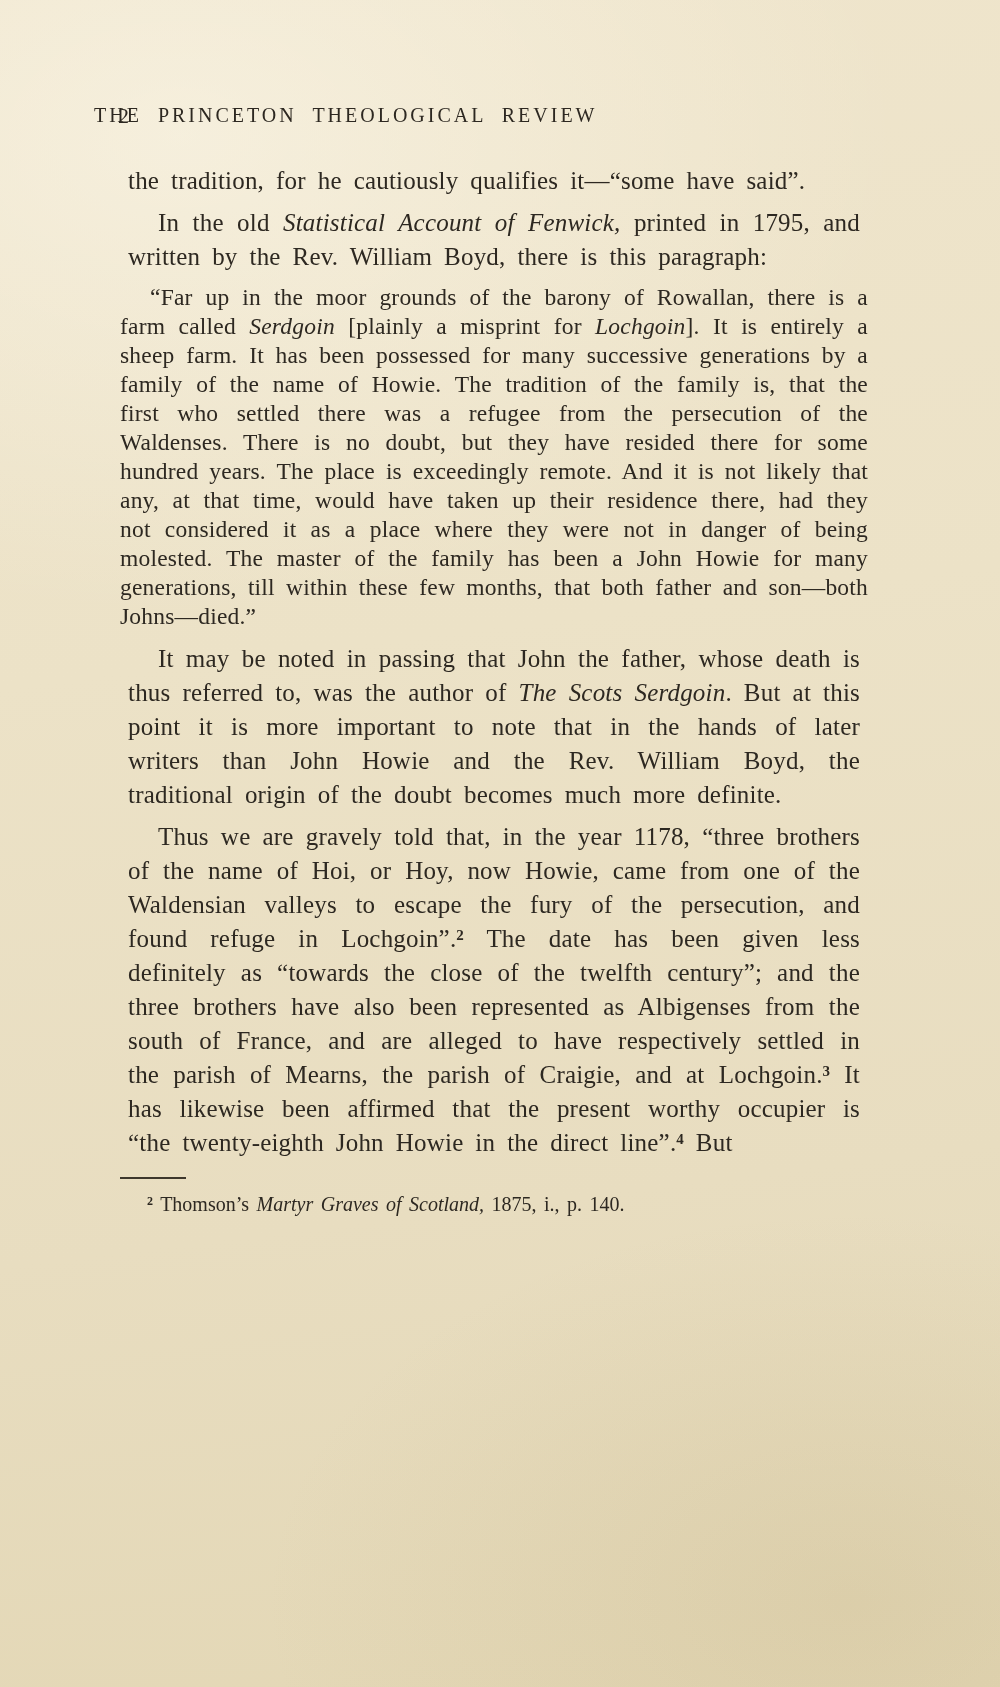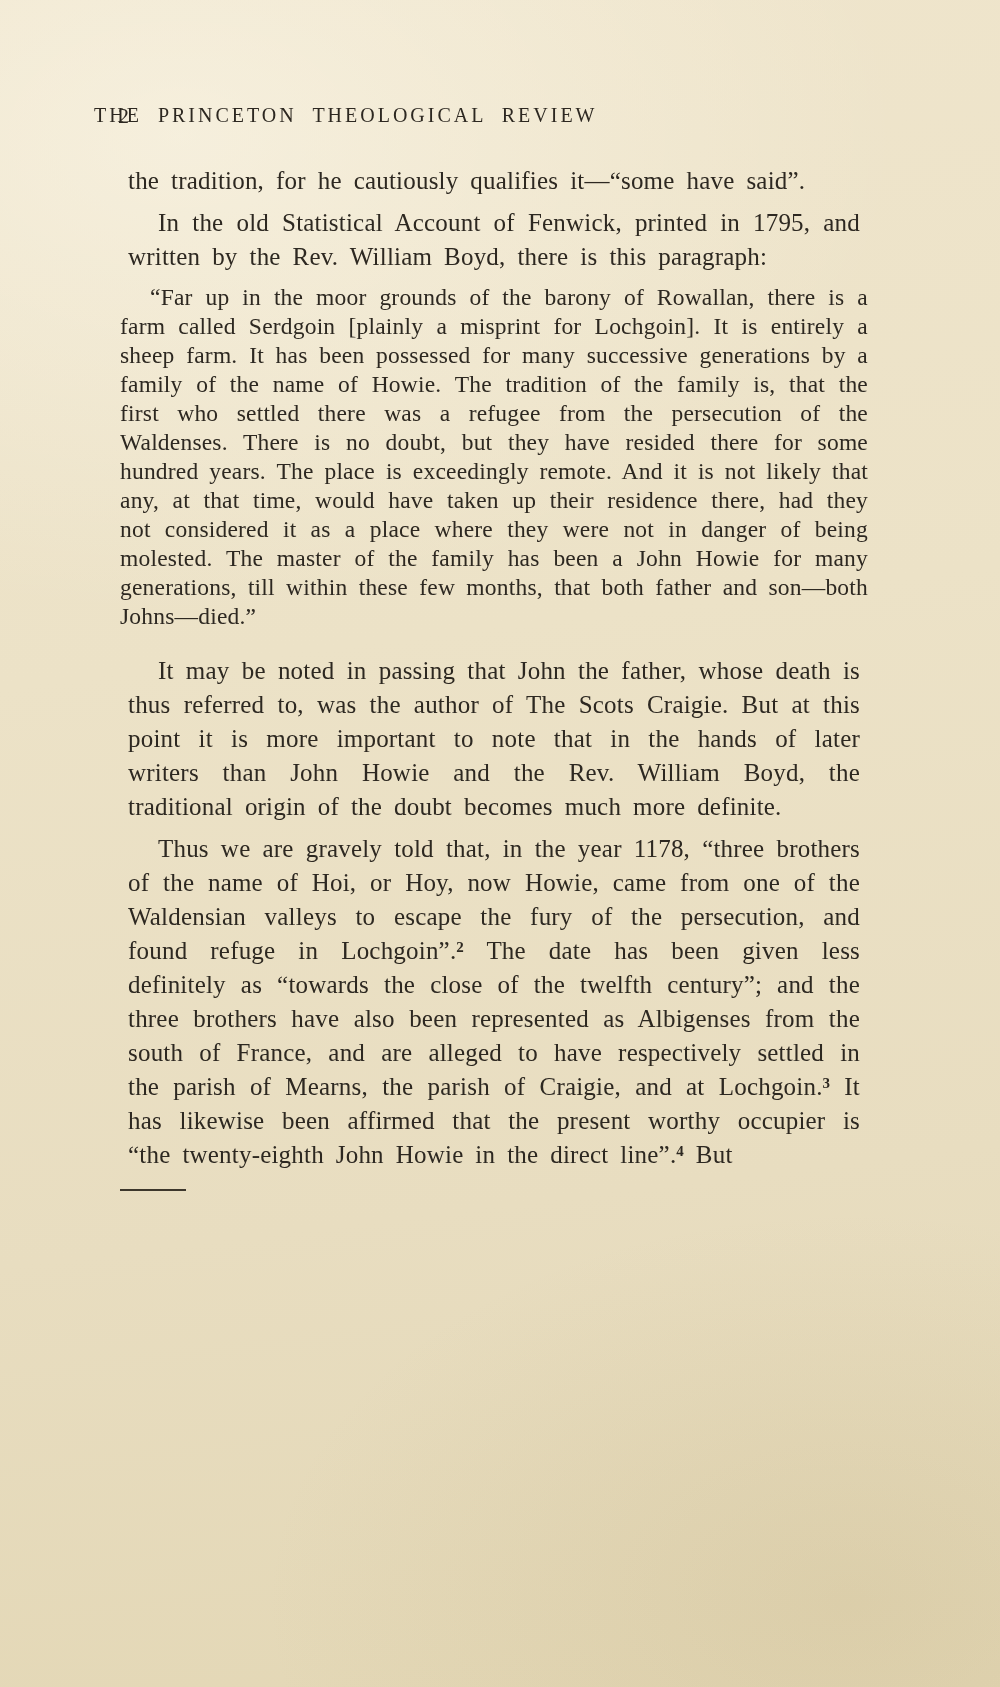--- a/index.html
+++ b/index.html
@@ -52,25 +52,25 @@
     text-align: justify;
     font-size: 25px;
     line-height: 34px;
     word-spacing: 5.5px;
     letter-spacing: 0.2px;
   }
   .body-text p.indent { text-indent: 30px; }
   .body-text p.quote {
     font-size: 23.5px;
     line-height: 29px;
-    margin: 9px 0 23px;
+    margin: 9px 0 11px;
     word-spacing: 4.5px;
   }
 
-  .it { }
+  .it { font-style: italic; }
 
   sup {
     font-size: 0.6em;
     line-height: 0;
     vertical-align: 0.5em;
     font-weight: bold;
     letter-spacing: 0;
     word-spacing: 0;
   }
 
@@ -95,22 +95,23 @@
 
   <div class="running-header">
     <span class="page-number">2</span>
     <span class="running-title">THE PRINCETON THEOLOGICAL REVIEW</span>
   </div>
 
   <div class="body-text" id="paragraphs">
       <p class="body"><span>the tradition, for he cautiously qualifies it—“some have said”.</span></p>
       <p class="body indent"><span>In the old </span><span class="it">Statistical Account of Fenwick,</span><span> printed in 1795, and written by the Rev. William Boyd, there is this paragraph:</span></p>
       <p class="quote indent"><span>“Far up in the moor grounds of the barony of Rowallan, there is a farm called </span><span class="it">Serdgoin</span><span> [plainly a misprint for </span><span class="it">Lochgoin</span><span>]. It is entirely a sheep farm. It has been possessed for many successive generations by a family of the name of Howie. The tradition of the family is, that the first who settled there was a refugee from the persecution of the Waldenses. There is no doubt, but they have resided there for some hundred years. The place is exceedingly remote. And it is not likely that any, at that time, would have taken up their residence there, had they not considered it as a place where they were not in danger of being molested. The master of the family has been a John Howie for many generations, till within these few months, that both father and son—both Johns—died.”</span></p>
-      <p class="body indent"><span>It may be noted in passing that John the father, whose death is thus referred to, was the author of </span><span class="it">The Scots Craigie</span><span>. But at this point it is more important to note that in the hands of later writers than John Howie and the Rev. William Boyd, the traditional origin of the doubt becomes much more definite.</span></p>
+      <p class="body indent"><span>It may be noted in passing that John the father, whose death is thus referred to, was the author of </span><span class="it">The Scots Serdgoin</span><span>. But at this point it is more important to note that in the hands of later writers than John Howie and the Rev. William Boyd, the traditional origin of the doubt becomes much more definite.</span></p>
       <p class="body indent"><span>Thus we are gravely told that, in the year 1178, “three brothers of the name of Hoi, or Hoy, now Howie, came from one of the Waldensian valleys to escape the fury of the persecution, and found refuge in Lochgoin”.</span><sup>2</sup><span> The date has been given less definitely as “towards the close of the twelfth century”; and the three brothers have also been represented as Albigenses from the south of France, and are alleged to have respectively settled in the parish of Mearns, the parish of Craigie, and at Lochgoin.</span><sup>3</sup><span> It has likewise been affirmed that the present worthy occupier is “the twenty-eighth John Howie in the direct line”.</span><sup>4</sup><span> But</span></p>
     </div>
 
   <div class="footnote-rule"></div>
 
   <div class="footnotes" id="footnotes">
+      <p class=" footnote"><sup>2</sup><span> Thomson’s </span><span class="it">Martyr Graves of Scotland,</span><span> 1875, i., p. 140.</span></p>
     </div>
 
 </div>
 
 </body></html>

